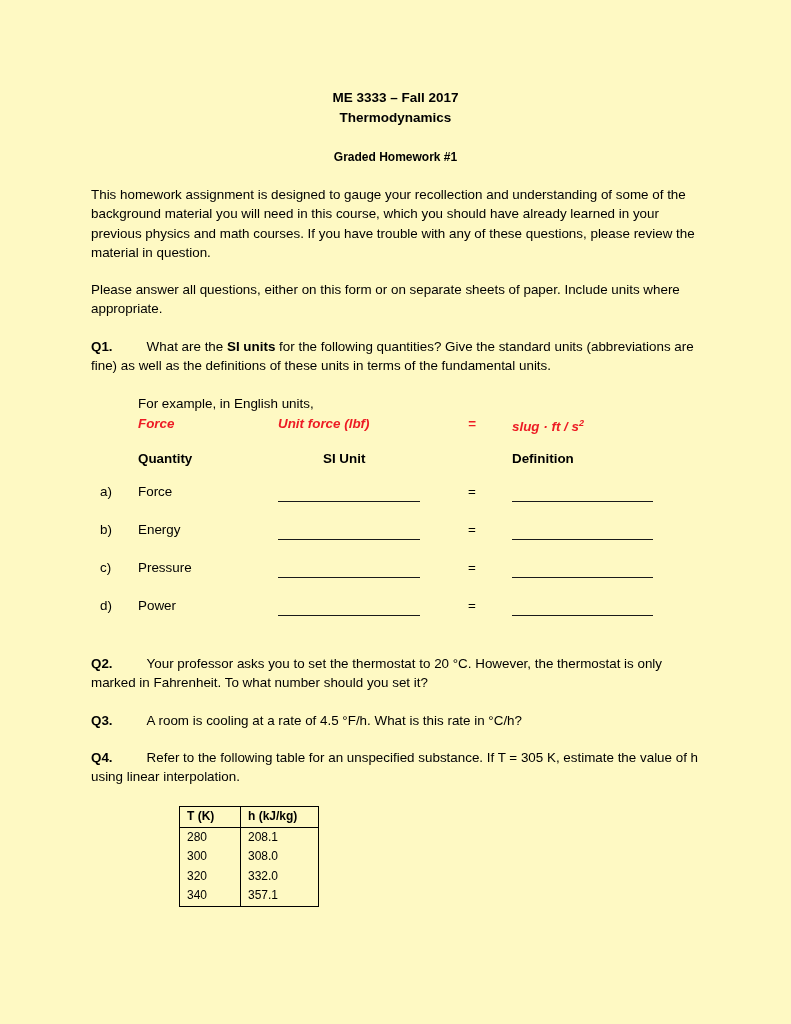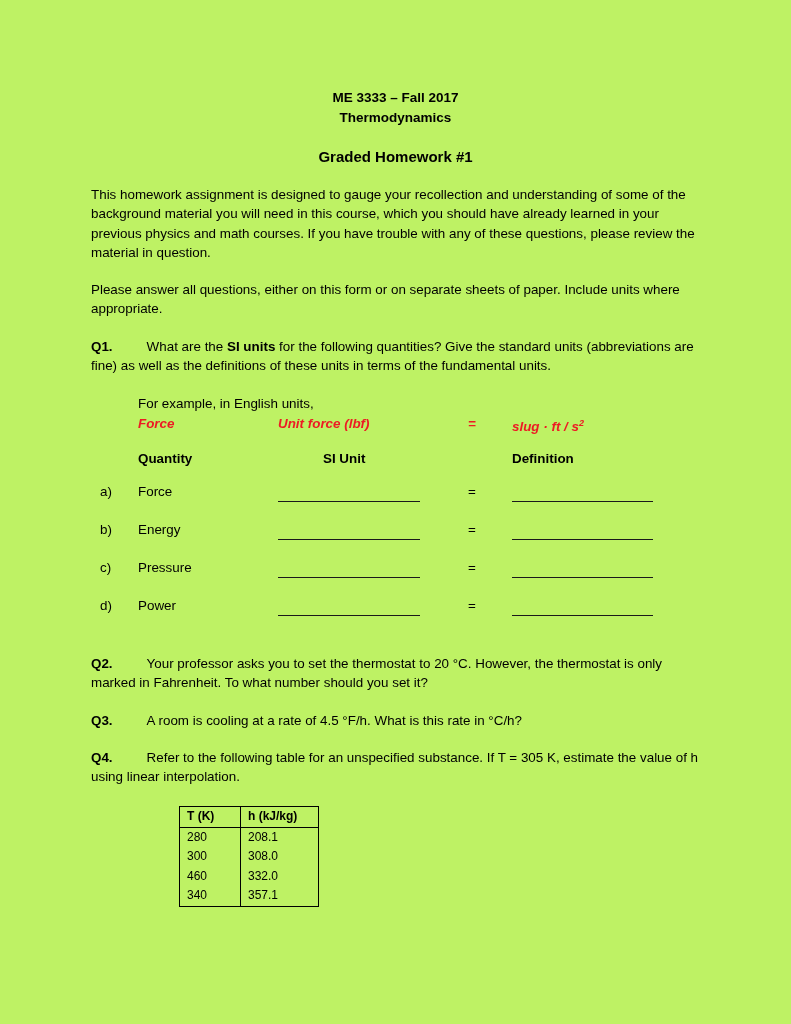--- a/index.html
+++ b/index.html
@@ -15,41 +15,41 @@
     font-family: "Liberation Sans", sans-serif;
     color: #000000;
     overflow: hidden;
   }
   .page {
     position: absolute;
     left: 0;
     top: 0;
     width: 791px;
     height: 1024px;
-    background: #bef264;
+    background: #fef9c3;
   }
   .content {
     position: absolute;
     left: 91px;
     top: 88px;
     width: 609px;
   }
 
   
   .title-block {
     text-align: center;
     font-weight: bold;
     font-size: 13.5px;
     line-height: 20px;
   }
   .title-line { display: block; }
   .subtitle-block {
     text-align: center;
     font-weight: bold;
-    font-size: 15px;
+    font-size: 12px;
     line-height: 20px;
     margin-top: 19px;
   }
 
   
   .para {
     font-size: 13.4px;
     line-height: 19.3px;
     text-align: left;
     margin-top: 18px;
@@ -245,21 +245,21 @@
         <tbody>
           <tr class="body-row">
             <td class="col-t">280</td>
             <td class="col-h">208.1</td>
           </tr>
           <tr class="body-row">
             <td class="col-t">300</td>
             <td class="col-h">308.0</td>
           </tr>
           <tr class="body-row">
-            <td class="col-t">460</td>
+            <td class="col-t">320</td>
             <td class="col-h">332.0</td>
           </tr>
           <tr class="body-row last-row">
             <td class="col-t">340</td>
             <td class="col-h">357.1</td>
           </tr>
         </tbody>
       </table>
     </div>
 

